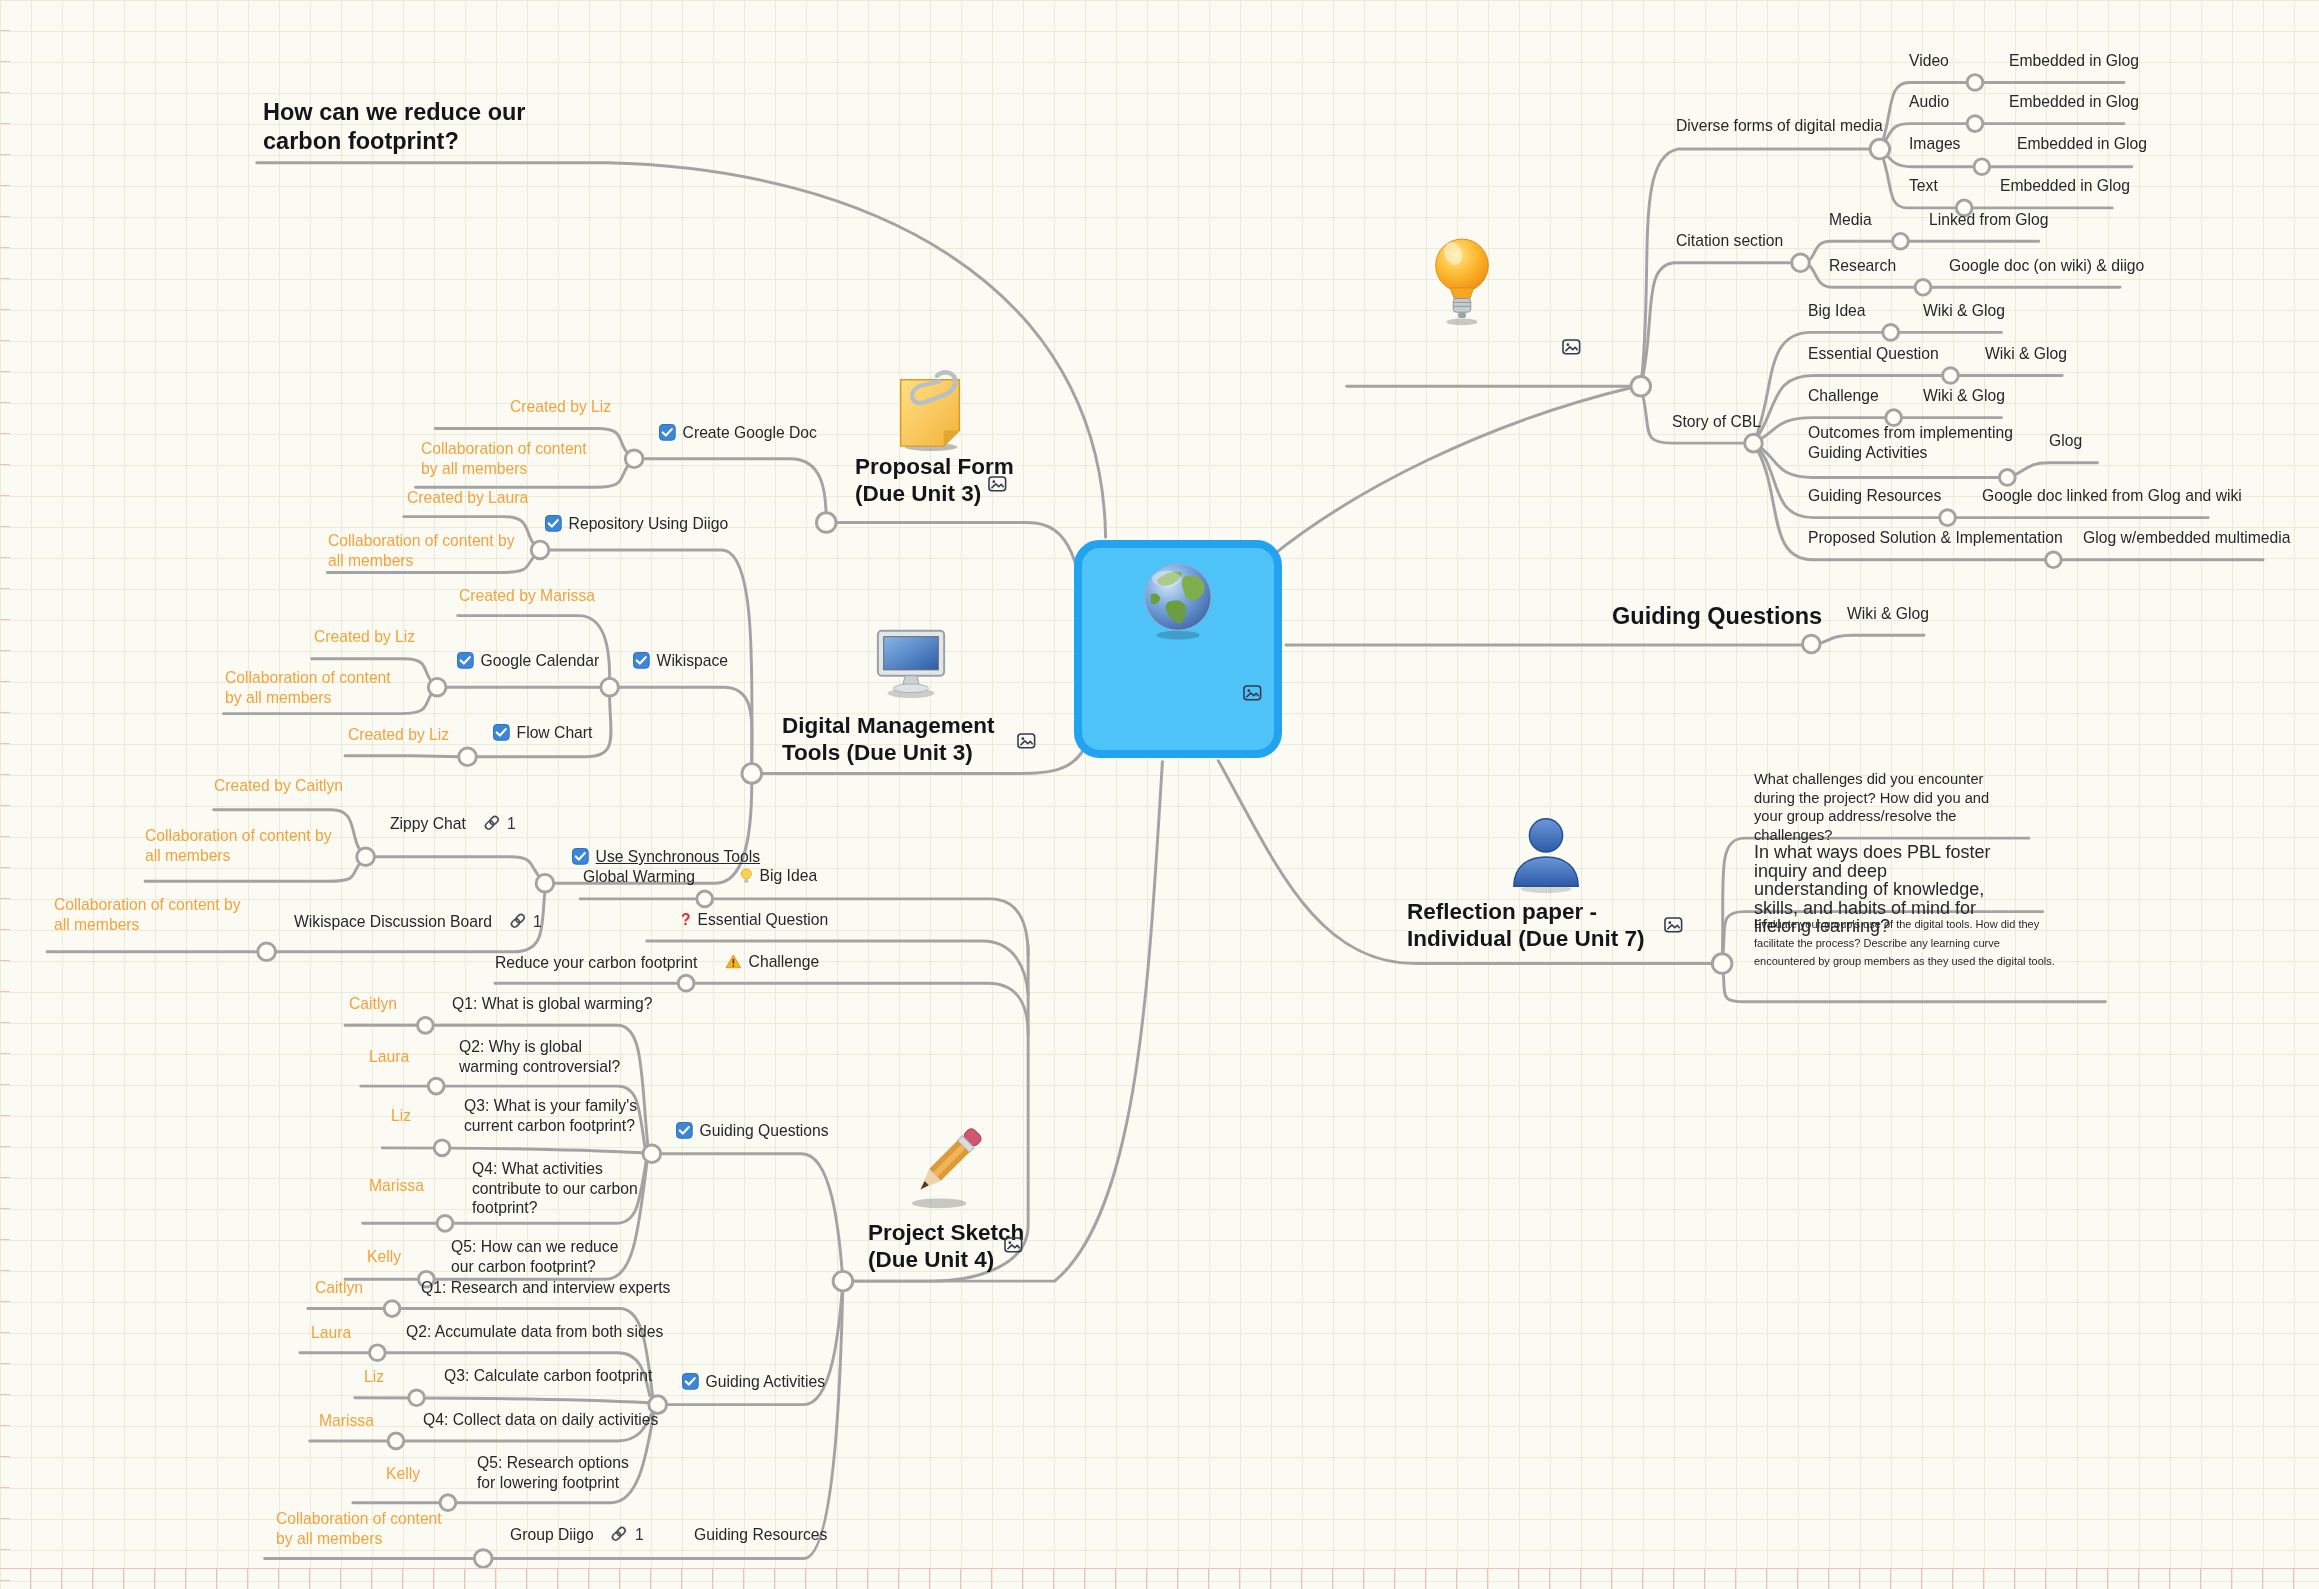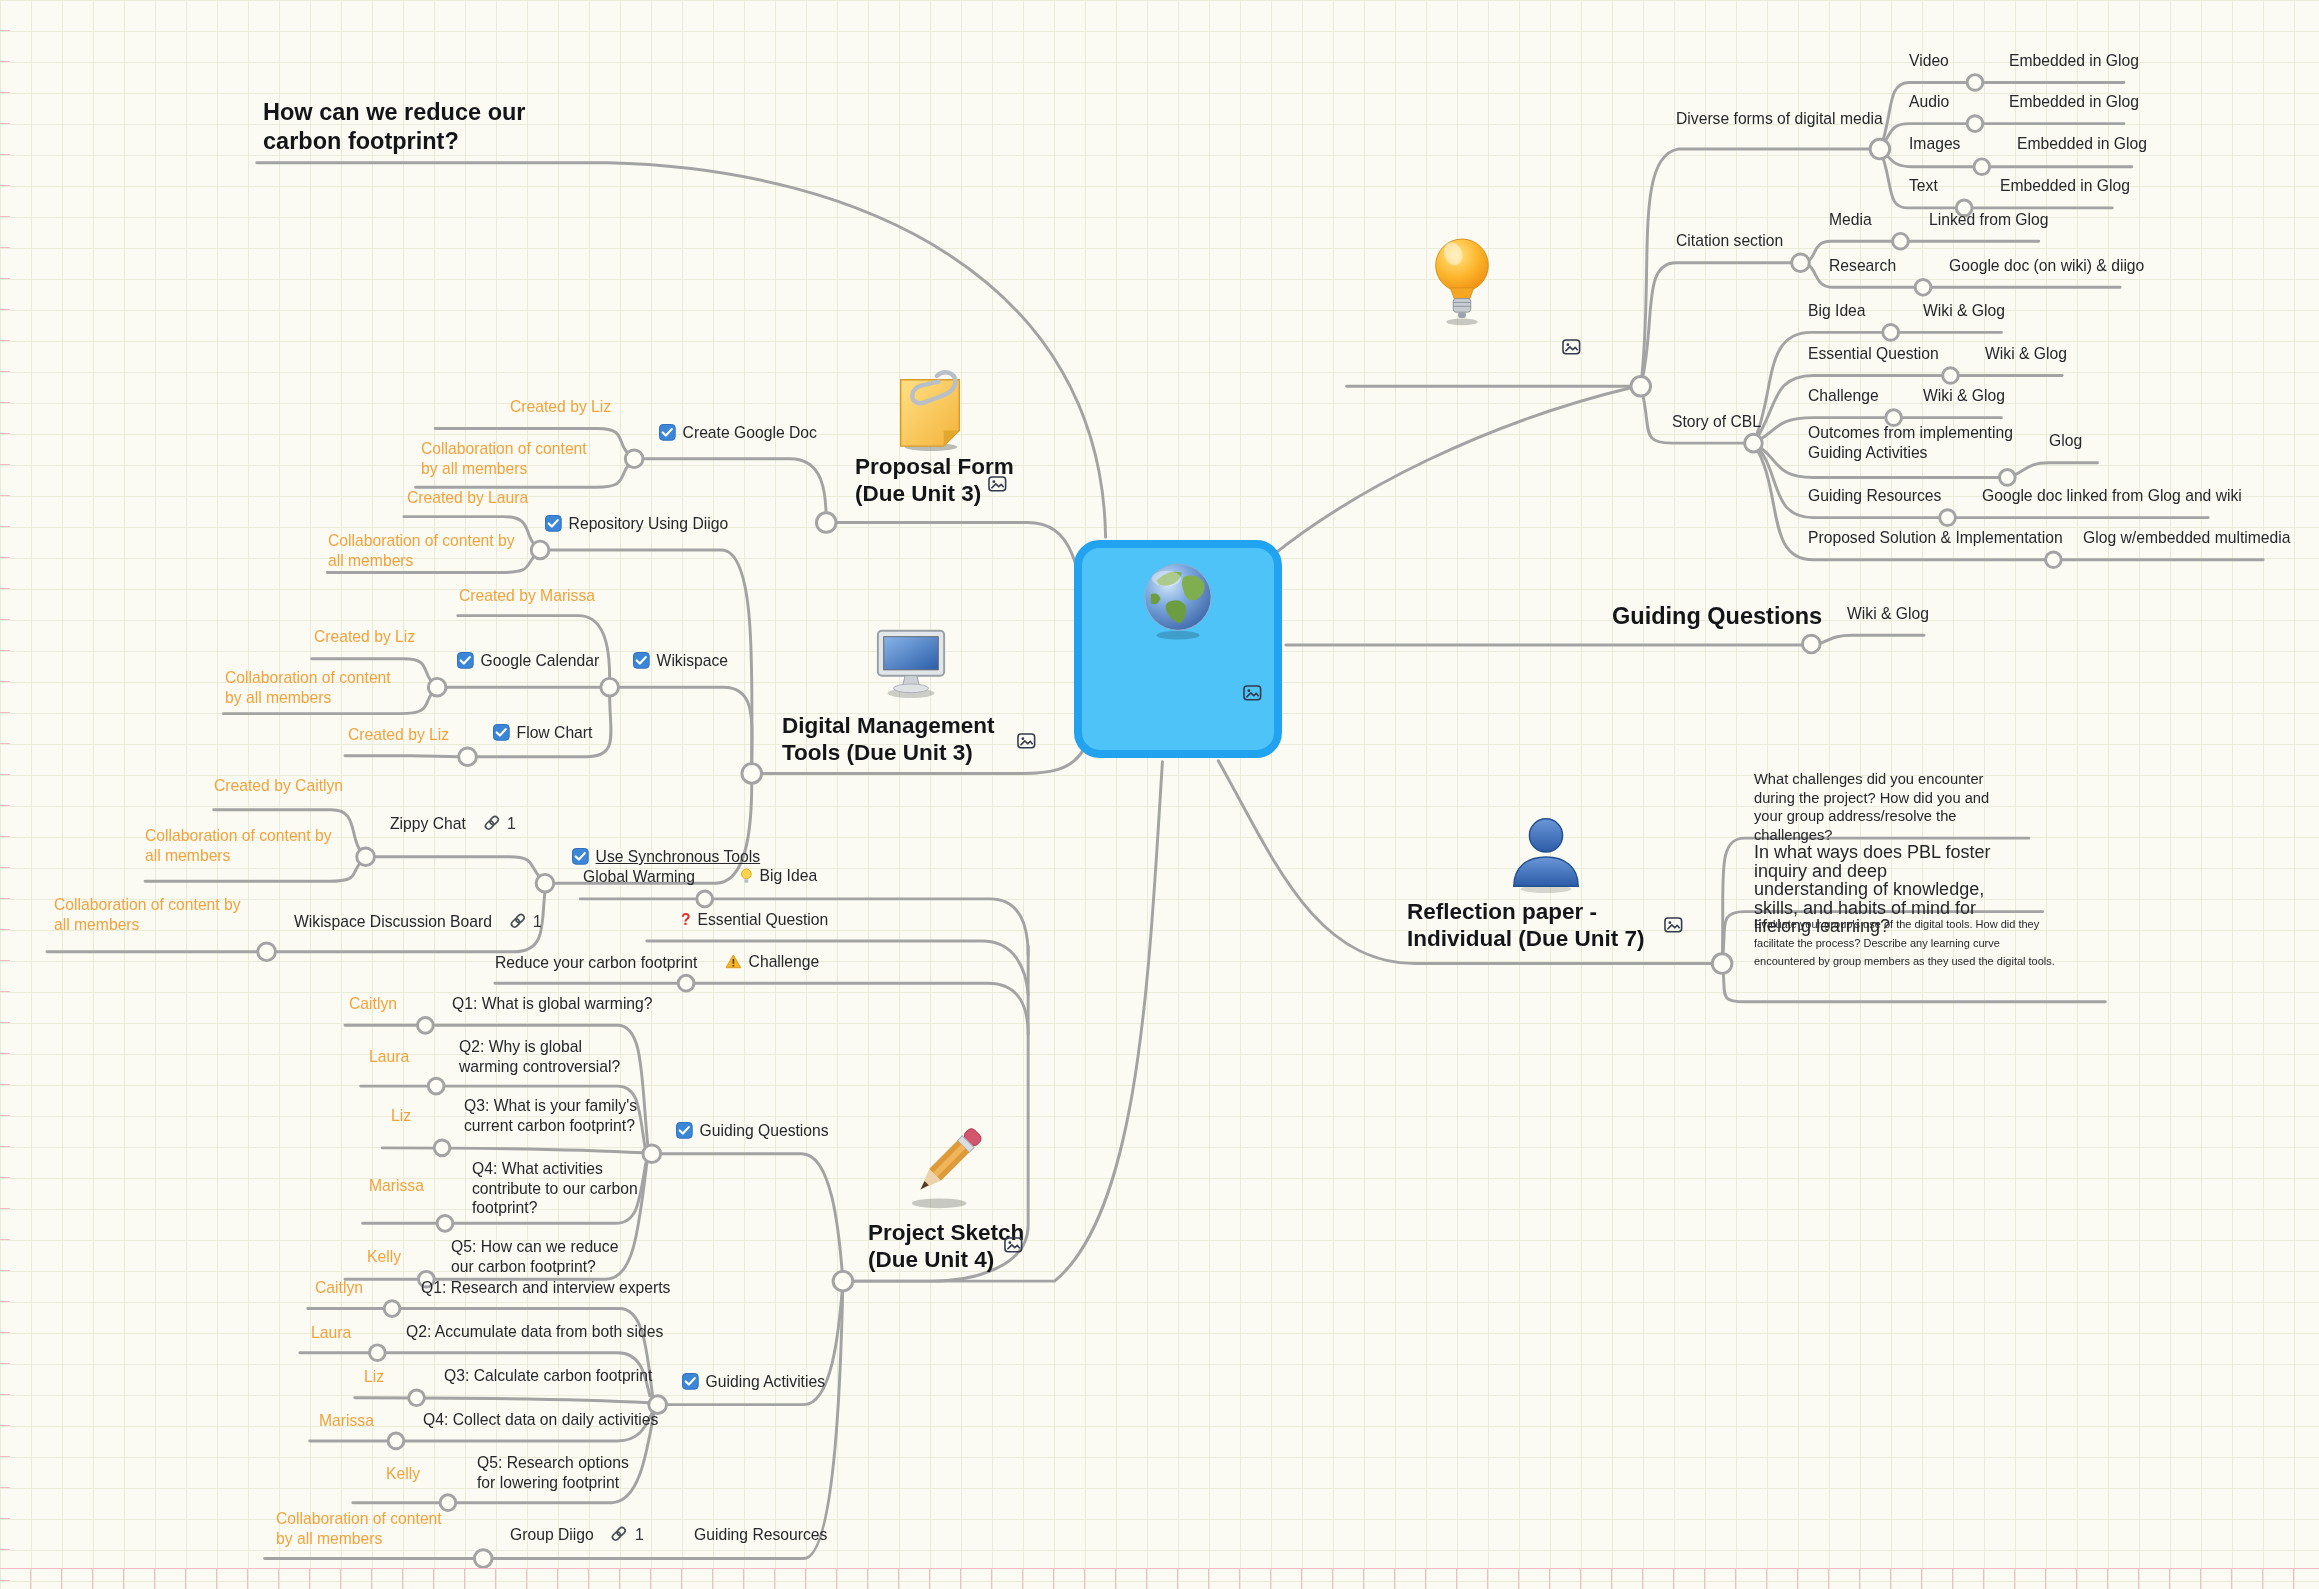--- a/index.html
+++ b/index.html
@@ -421,21 +421,21 @@
       <rect x="36" y="81" width="8" height="6" rx="2" fill="#9aa2ab"></rect>
       <ellipse cx="31" cy="21" rx="9" ry="12" fill="rgba(255,255,255,0.45)" transform="rotate(-20 31 21)"></ellipse>
     </svg>
   </span>
   <span class="imgicon" style="left:1562px;top:339px;"><svg width="18.6" height="15.7" viewBox="0 0 19 16">
         <rect x="1" y="1" width="17" height="14" rx="3" fill="none" stroke="#343a4e" stroke-width="1.6"></rect>
         <circle cx="6" cy="5.8" r="1.4" fill="#343a4e"></circle>
         <path d="M3.5 12.5 L8 8 L11 11 L13.5 8.5 L16 11.5" fill="none" stroke="#343a4e" stroke-width="1.6" stroke-linejoin="round"></path>
       </svg></span>
 
-  <div class="lbl" style="left:1676px;top:109px;">Diverse forms of digital media</div>
+  <div class="lbl" style="left:1676px;top:116px;">Diverse forms of digital media</div>
   <div class="lbl" style="left:1909px;top:51px;">Video</div>
   <div class="lbl" style="left:2009px;top:51px;">Embedded in Glog</div>
   <div class="lbl" style="left:1909px;top:92px;">Audio</div>
   <div class="lbl" style="left:2009px;top:92px;">Embedded in Glog</div>
   <div class="lbl" style="left:1909px;top:134px;">Images</div>
   <div class="lbl" style="left:2017px;top:134px;">Embedded in Glog</div>
   <div class="lbl" style="left:1909px;top:176px;">Text</div>
   <div class="lbl" style="left:2000px;top:176px;">Embedded in Glog</div>
 
   <div class="lbl" style="left:1676px;top:231px;">Citation section</div>

